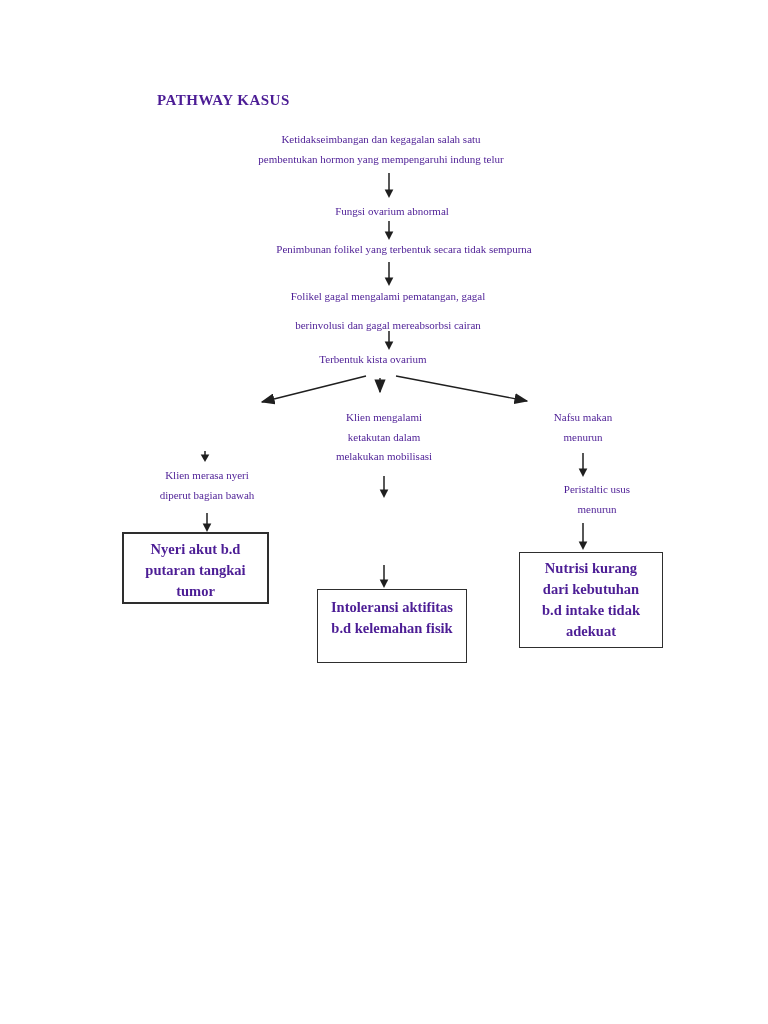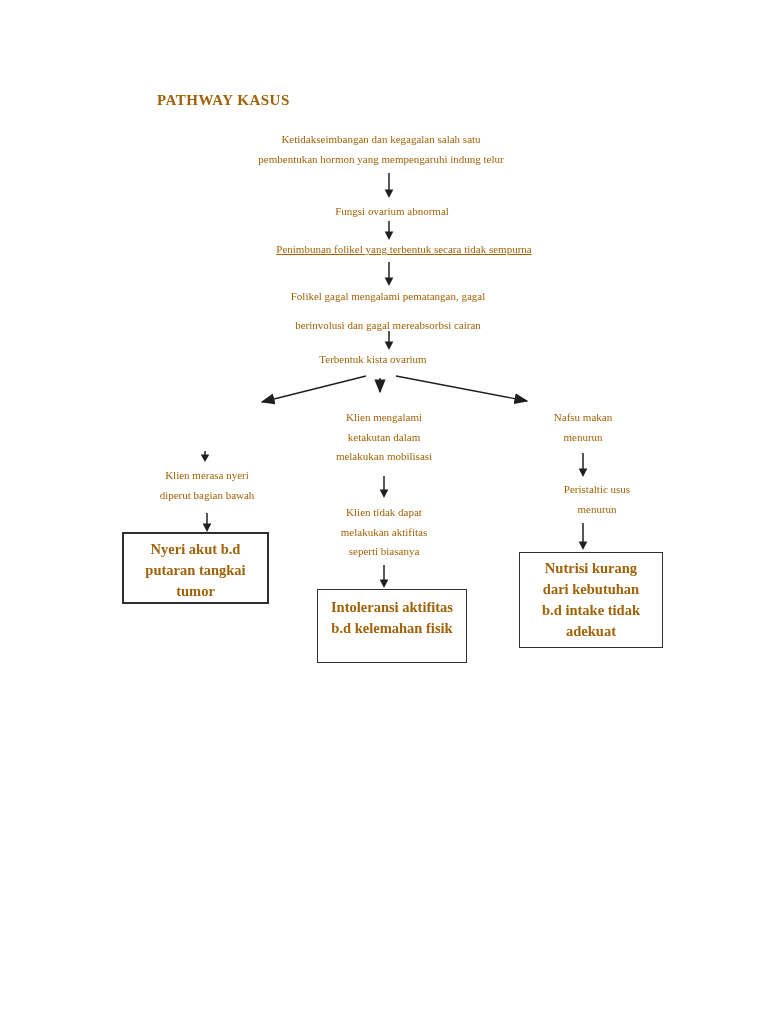--- a/index.html
+++ b/index.html
@@ -2,21 +2,21 @@
 <html><head>
 <meta charset="utf-8">
 <style>
   html, body { margin: 0; padding: 0; background: #ffffff; }
   .page {
     position: relative;
     width: 768px;
     height: 1024px;
     background: #ffffff;
     font-family: "Liberation Serif", "DejaVu Serif", serif;
-    color: #a16207;
+    color: #4c1d95;
     overflow: hidden;
   }
   .title {
     position: absolute;
     left: 157px;
     top: 92px;
     font-size: 15px;
     font-weight: bold;
     letter-spacing: 0.5px;
   }
@@ -58,21 +58,21 @@
       <polygon points="6,25 1.7,16.5 10.3,16.5"></polygon>
   </svg>
 
   <div class="node" style="left:262px; top:202px; width:260px;">Fungsi ovarium abnormal</div>
 
   <svg class="arrow" style="left:383px; top:221px;" width="12" height="19" viewBox="0 0 12 19">
     <line x1="6" y1="0" x2="6" y2="11"></line>
       <polygon points="6,19 1.7,10.5 10.3,10.5"></polygon>
   </svg>
 
-  <div class="node" style="left:204px; top:240px; width:400px;text-decoration:underline;">Penimbunan folikel yang terbentuk secara tidak sempurna</div>
+  <div class="node" style="left:204px; top:240px; width:400px;">Penimbunan folikel yang terbentuk secara tidak sempurna</div>
 
   <svg class="arrow" style="left:383px; top:262px;" width="12" height="24" viewBox="0 0 12 24">
     <line x1="6" y1="0" x2="6" y2="16"></line>
       <polygon points="6,24 1.7,15.5 10.3,15.5"></polygon>
   </svg>
 
   <div class="node" style="left:188px; top:282px; width:400px; line-height:29px;">Folikel gagal mengalami pematangan, gagal
 berinvolusi dan gagal mereabsorbsi cairan</div>
 
   <svg class="arrow" style="left:383px; top:331px;" width="12" height="19" viewBox="0 0 12 19">
@@ -113,23 +113,20 @@
 
   <div class="node" style="left:284px; top:408px; width:200px;">Klien mengalami
 ketakutan dalam
 melakukan mobilisasi</div>
 
   <svg class="arrow" style="left:378px; top:476px;" width="12" height="22" viewBox="0 0 12 22">
     <line x1="6" y1="0" x2="6" y2="14"></line>
       <polygon points="6,22 1.7,13.5 10.3,13.5"></polygon>
   </svg>
 
-  <div class="node" style="left:284px; top:503px; width:200px;">Klien tidak dapat
-melakukan aktifitas
-seperti biasanya</div>
 
   <svg class="arrow" style="left:378px; top:565px;" width="12" height="23" viewBox="0 0 12 23">
     <line x1="6" y1="0" x2="6" y2="15"></line>
       <polygon points="6,23 1.7,14.5 10.3,14.5"></polygon>
   </svg>
 
   <div class="dx-box" style="left:309px; top:589px; width:150px; height:74px; padding-top:7px; border-width:1.5px;margin-left:8px;">Intoleransi aktifitas
 b.d kelemahan fisik</div>
 
   <div class="node" style="left:493px; top:408px; width:180px;">Nafsu makan

